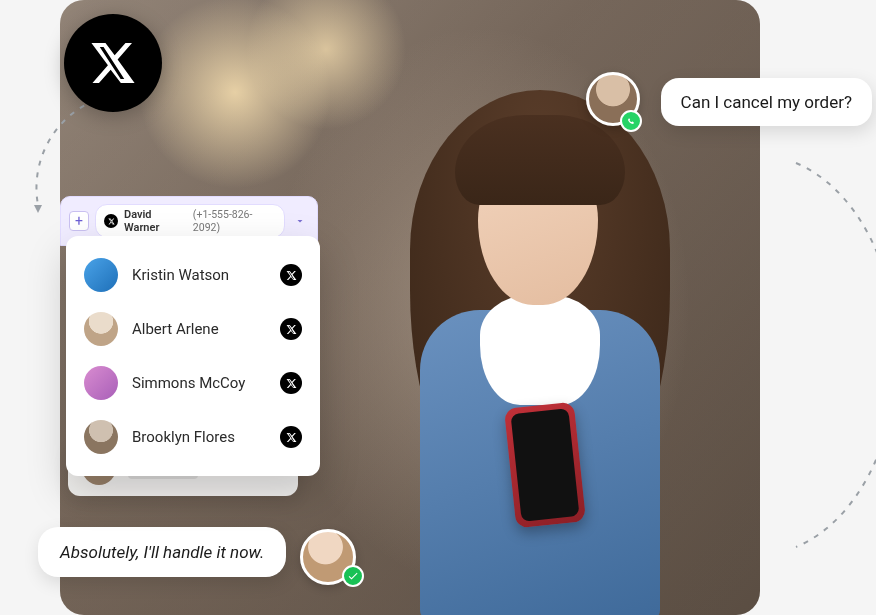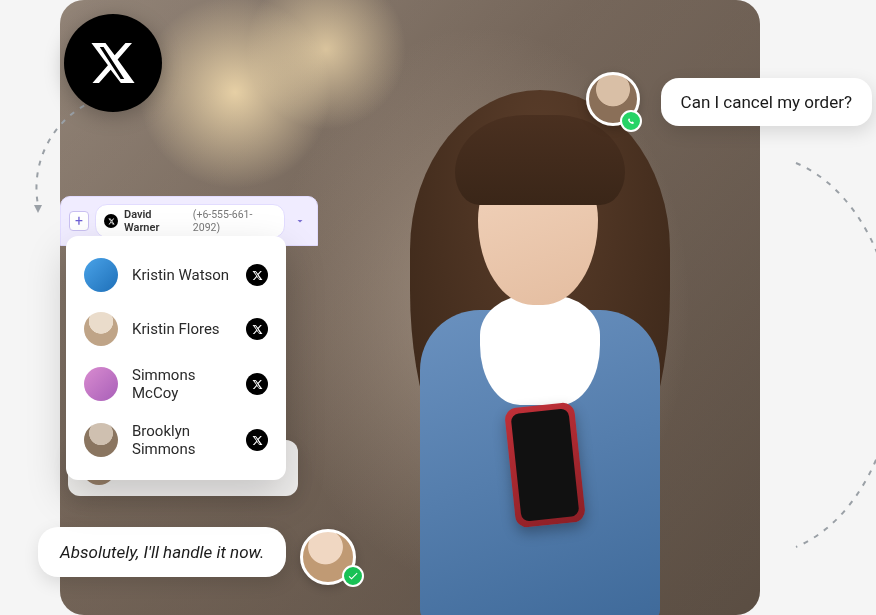--- a/index.html
+++ b/index.html
@@ -243,21 +243,21 @@
   .chevron {
     width:18px; height:18px;
     display:flex; align-items:center; justify-content:center;
     color:#7a6fd0;
     cursor:pointer;
   }
   .dropdown {
     position:absolute;
     left:6px;
     top:40px;
-    width:220px;
+    width:254px;
     background:#fff;
     border-radius:12px;
     box-shadow: 0 16px 40px rgba(0,0,0,0.18);
     padding:12px 0;
     z-index:19;
   }
   .dd-item {
     display:flex;
     align-items:center;
     gap:14px;
@@ -359,60 +359,60 @@
 <div class="picker-wrap">
   <div class="picker-header">
     <div class="add-btn">+</div>
     <div class="selected-chip">
       <span class="chip-x-icon">
         <svg viewBox="0 0 24 24">
             <path fill="#fff" d="M18.244 2H21.5l-7.19 8.21L22.79 22h-6.87l-5.08-6.64L4.99 22H1.73l7.73-8.83L1.21 2h7.03l4.59 6.07L18.244 2zm-2.41 18h1.8L7.28 4h-1.9l10.45 16z"></path>
           </svg>
       </span>
       <span class="chip-name">David Warner</span>
-      <span class="chip-phone">(+6-555-661-2092)</span>
+      <span class="chip-phone">(+1-555-826-2092)</span>
     </div>
     <div class="chevron">
       <svg width="12" height="12" viewBox="0 0 24 24">
           <path fill="currentColor" d="M7 10l5 5 5-5z"></path>
         </svg>
     </div>
   </div>
 
   <div class="dropdown">
     <div class="dd-item">
       <div class="dd-avatar av1"></div>
       <div class="dd-name">Kristin Watson</div>
       <div class="dd-platform">
           <svg viewBox="0 0 24 24">
             <path fill="#fff" d="M18.244 2H21.5l-7.19 8.21L22.79 22h-6.87l-5.08-6.64L4.99 22H1.73l7.73-8.83L1.21 2h7.03l4.59 6.07L18.244 2zm-2.41 18h1.8L7.28 4h-1.9l10.45 16z"></path>
           </svg>
         </div>
     </div>
     <div class="dd-item">
       <div class="dd-avatar av2"></div>
-      <div class="dd-name">Kristin Flores</div>
+      <div class="dd-name">Albert Arlene</div>
       <div class="dd-platform">
           <svg viewBox="0 0 24 24">
             <path fill="#fff" d="M18.244 2H21.5l-7.19 8.21L22.79 22h-6.87l-5.08-6.64L4.99 22H1.73l7.73-8.83L1.21 2h7.03l4.59 6.07L18.244 2zm-2.41 18h1.8L7.28 4h-1.9l10.45 16z"></path>
           </svg>
         </div>
     </div>
     <div class="dd-item">
       <div class="dd-avatar av3"></div>
       <div class="dd-name">Simmons McCoy</div>
       <div class="dd-platform">
           <svg viewBox="0 0 24 24">
             <path fill="#fff" d="M18.244 2H21.5l-7.19 8.21L22.79 22h-6.87l-5.08-6.64L4.99 22H1.73l7.73-8.83L1.21 2h7.03l4.59 6.07L18.244 2zm-2.41 18h1.8L7.28 4h-1.9l10.45 16z"></path>
           </svg>
         </div>
     </div>
     <div class="dd-item">
       <div class="dd-avatar av4"></div>
-      <div class="dd-name">Brooklyn Simmons</div>
+      <div class="dd-name">Brooklyn Flores</div>
       <div class="dd-platform">
           <svg viewBox="0 0 24 24">
             <path fill="#fff" d="M18.244 2H21.5l-7.19 8.21L22.79 22h-6.87l-5.08-6.64L4.99 22H1.73l7.73-8.83L1.21 2h7.03l4.59 6.07L18.244 2zm-2.41 18h1.8L7.28 4h-1.9l10.45 16z"></path>
           </svg>
         </div>
     </div>
   </div>
 </div>
 
 <div class="ghost-card">

